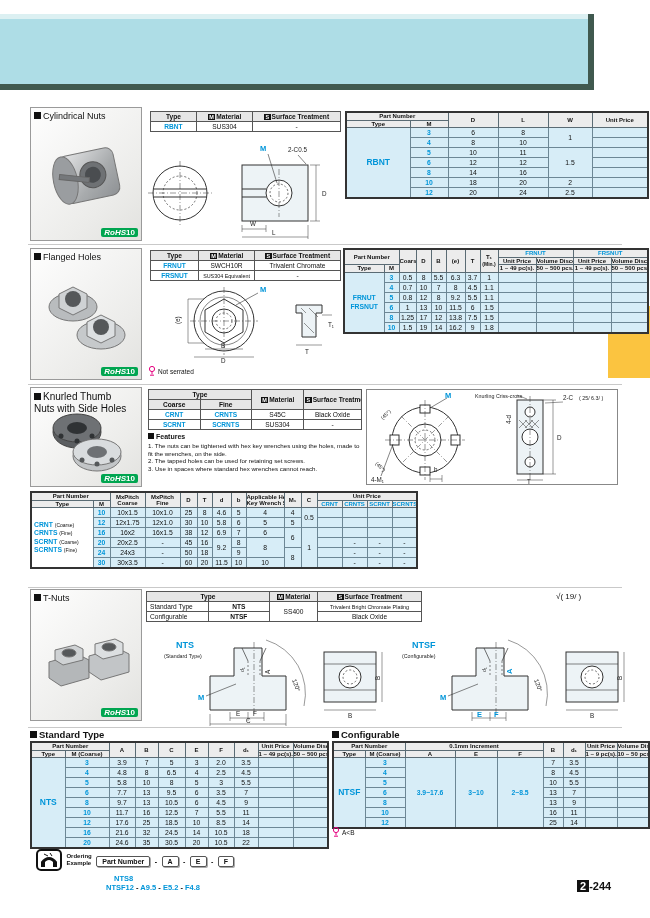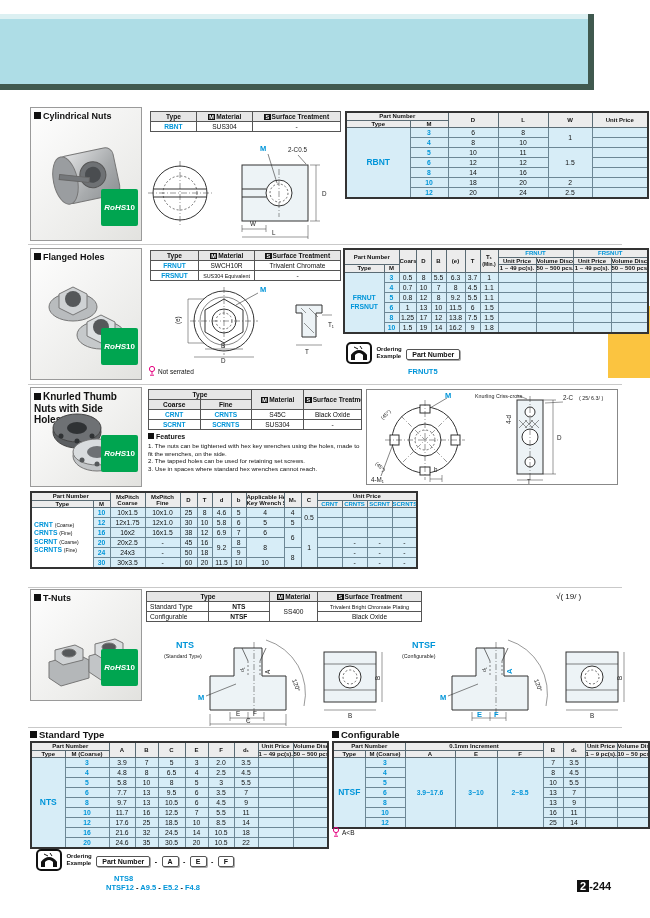--- a/index.html
+++ b/index.html
@@ -4,23 +4,23 @@
 <style>
 *{box-sizing:border-box;margin:0;padding:0}
 body{background:#fff;font-family:"Liberation Sans","DejaVu Sans",sans-serif;color:#111}
 #page{position:relative;width:650px;height:918px;background:#fff;overflow:hidden}
 .abs{position:absolute}
 .band{position:absolute;left:0;top:14px;width:594px;height:76px;background:#aedde6;border-bottom:6px solid #40594f;border-right:6px solid #40594f}
 .band:before{content:"";position:absolute;left:0;top:0;right:0;height:5px;background:#dcf0f2}
 .tab{position:absolute;left:608px;top:306px;width:42px;height:72px;background:#fbc440}
 .hr{position:absolute;left:28px;width:594px;border-top:1px solid #c9c9c9}
 .panel{position:absolute;border:1px solid #9a9a9a;background:linear-gradient(135deg,#fefefe 0%,#ececea 70%,#e2e2df 100%)}
-.ttl{font-size:9px;font-weight:bold;line-height:1.15;padding:3px 10px 0 3px}
+.ttl{font-size:9px;font-weight:normal;line-height:1.15;padding:3px 10px 0 3px}
 .sq{display:inline-block;width:7px;height:7px;background:#111;margin-right:2px}
-.rohs{position:absolute;right:3px;bottom:14px;background:#00a550;color:#fff;font-size:8px;font-weight:bold;padding:14px 3px;border-radius:2px}
+.rohs{position:absolute;right:3px;bottom:3px;background:#00a550;color:#fff;font-size:8px;font-weight:bold;padding:0 3px;border-radius:2px}
 .rohs i{font-style:italic}
 .sp{border-collapse:collapse;table-layout:fixed;font-size:6.6px;background:#fff}
 .sp th{background:#e6e6e6;border:1px solid #555;font-size:6.6px;padding:1px 1px;white-space:nowrap;overflow:hidden}
 .sp td{background:#fff;border:1px solid #555;text-align:center;padding:1px 1px;white-space:nowrap;overflow:hidden}
 .bdg{display:inline-block;background:#111;color:#fff;font-size:5.5px;font-weight:bold;padding:0 1.5px;margin-right:1px}
 .t{border-collapse:collapse;table-layout:fixed;font-size:6.8px;border:2px solid #333}
 .t th{background:#ececec;border:1px solid #5a6b74;font-size:6px;line-height:1.1;padding:0;white-space:nowrap;overflow:hidden;text-align:center}
 .t td{background:#d7edf7;border:1px solid #6d8795;height:9px;line-height:9px;text-align:center;padding:0;white-space:nowrap;overflow:hidden}
 .bl{color:#0095d9;font-weight:bold}
 .tc{font-size:8.5px}
@@ -384,33 +384,20 @@
           <td>9</td>
           <td>1.8</td>
           <td></td>
           <td></td>
           <td></td>
           <td></td>
         </tr>
   </tbody>
     </table>
 
-  <div class="abs" style="left:346px;top:341px">
-    <svg width="26" height="24" viewBox="0 0 26 24" style="vertical-align:middle">
-      <rect x="1" y="2" width="24" height="20" rx="4" fill="#fff" stroke="#111" stroke-width="2"></rect>
-      <path d="M6 15 Q13 6 20 15" stroke="#111" stroke-width="3" fill="none"></path>
-      <rect x="5" y="14" width="4" height="5" fill="#111"></rect>
-        <rect x="17" y="14" width="4" height="5" fill="#111"></rect>
-      <line x1="8" y1="6" x2="12" y2="8" stroke="#111"></line>
-        <line x1="14" y1="5" x2="16" y2="8" stroke="#111"></line>
-    </svg>
-    <span class="oe"><span>Ordering</span><br><span>Example</span></span>
-    <span class="pnbox">Part Number</span>
-    <div class="code" style="margin:2px 0 0 62px">FRNUT5</div>
-  </div>
 
   <div class="panel" style="left:30px;top:387px;width:112px;height:100px">
     <div class="ttl" style="font-size:10px"><span class="sq"></span><span>Knurled Thumb Nuts with Side Holes</span></div>
     <svg class="abs" style="left:14px;top:22px" width="84" height="62" viewBox="0 0 84 62">
       <g>
         <ellipse cx="32" cy="22" rx="24" ry="16" fill="#5b5e61" stroke="#444"></ellipse>
         <ellipse cx="32" cy="18" rx="24" ry="14" fill="#6e7174" stroke="#444"></ellipse>
         <ellipse cx="32" cy="18" rx="10" ry="6" fill="#2f3234"></ellipse>
         <circle cx="16" cy="26" r="2.5" fill="#2f3234"></circle>
           <circle cx="32" cy="31" r="2.5" fill="#2f3234"></circle>
@@ -636,21 +623,21 @@
           <td>10</td>
           <td></td>
           <td>-</td>
           <td>-</td>
           <td>-</td>
         </tr>
   </tbody>
     </table>
 
 
-  <div class="panel" style="left:30px;top:589px;width:112px;height:112px">
+  <div class="panel" style="left:30px;top:589px;width:112px;height:132px">
     <div class="ttl"><span class="sq"></span><span>T-Nuts</span></div>
     <svg class="abs" style="left:10px;top:30px" width="92" height="74" viewBox="0 0 92 74">
       <g stroke="#777">
         <polygon points="8,42 36,34 48,40 48,58 20,66 8,58" fill="#b4b7b9"></polygon>
         <polygon points="14,30 34,25 42,29 42,40 22,45 14,40" fill="#cfd2d4"></polygon>
         <ellipse cx="28" cy="33" rx="7" ry="4" fill="#55585a"></ellipse>
         <polygon points="48,36 76,28 88,34 88,52 60,60 48,52" fill="#c2c5c7"></polygon>
         <polygon points="54,24 74,19 82,23 82,34 62,39 54,34" fill="#dcdfe1"></polygon>
         <ellipse cx="68" cy="27" rx="7" ry="4" fill="#55585a"></ellipse>
       </g>

